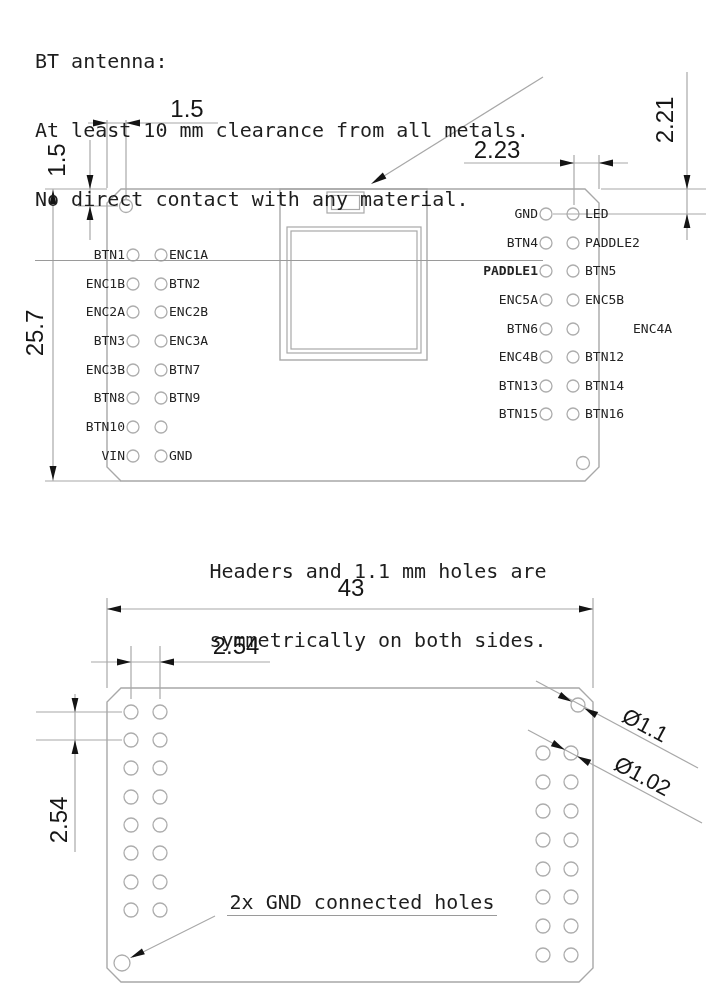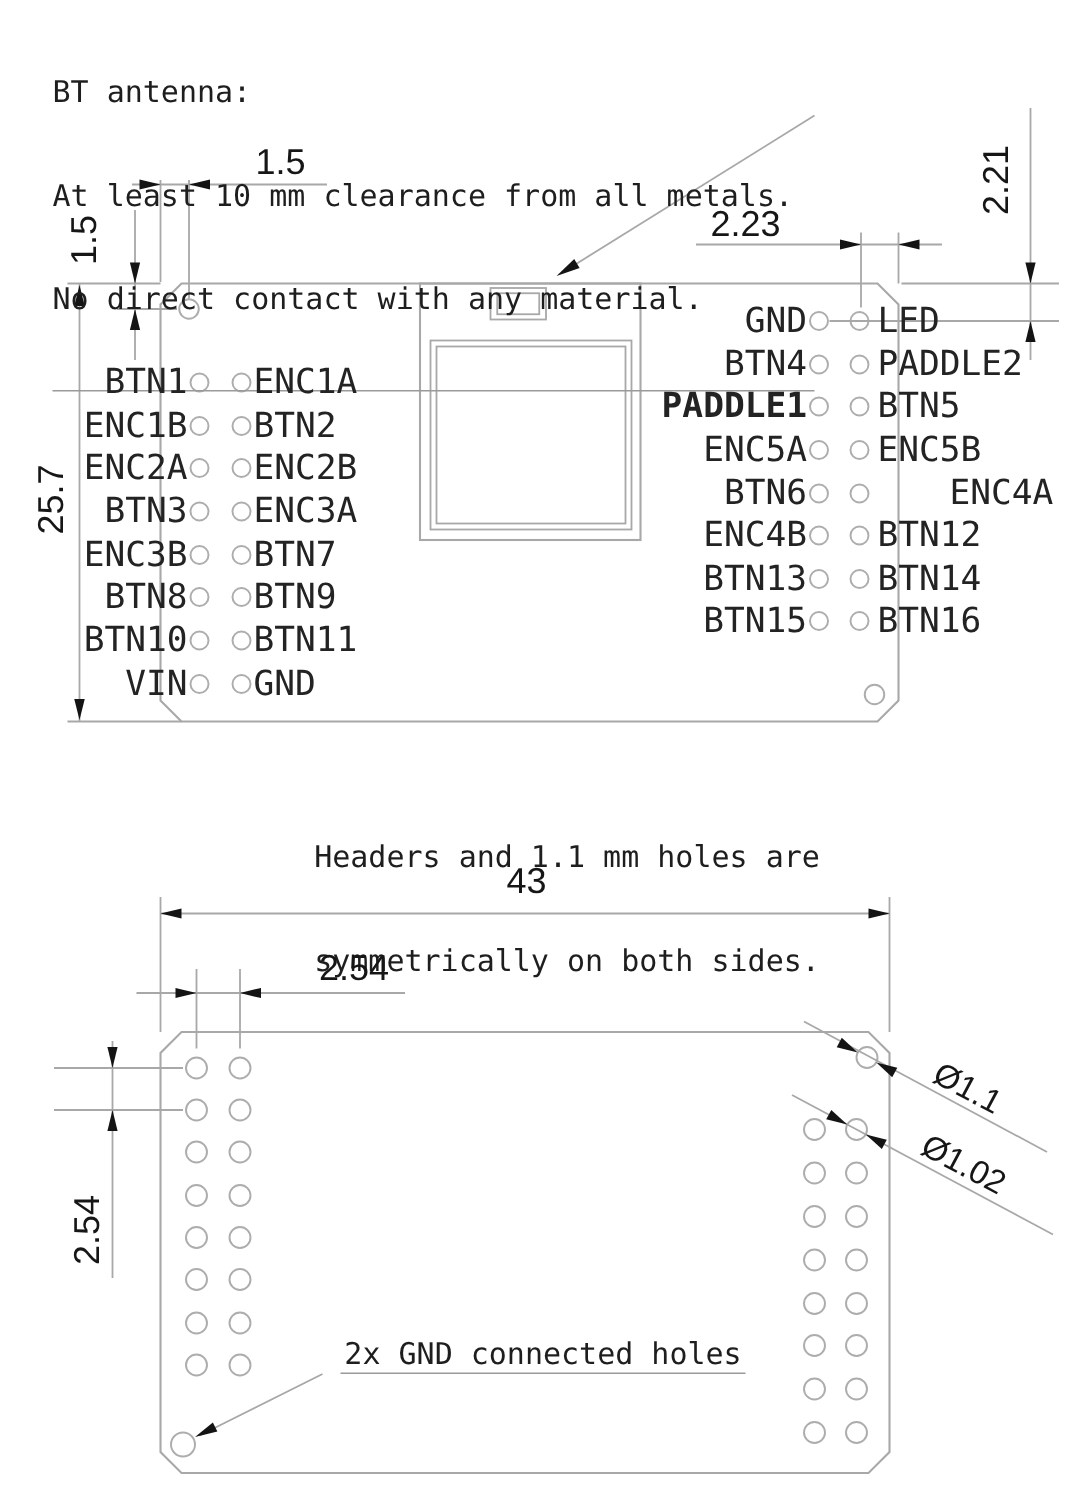--- a/index.html
+++ b/index.html
@@ -8,21 +8,21 @@
   #linework{position:absolute;left:0;top:0;}
   .txt{position:absolute;white-space:pre;}
   .note{font-size:20px;line-height:23px;}
   .note-right{}
   .note-center{text-align:center;}
   .underlined{border-bottom:1.4px solid #9a9a9a;padding-bottom:3px;}
   .dim{font-family:"Liberation Sans", sans-serif;font-size:24px;color:#161616;text-align:center;}
   .rot-ccw{transform:rotate(-90deg);}
   .rot-dia{font-family:"Liberation Sans", sans-serif;font-size:22px;color:#161616;
            transform:rotate(28deg);transform-origin:left top;}
-  .plab{position:absolute;font-size:23px;line-height:22px;height:22px;color:#232323;}
+  .plab{position:absolute;font-size:13px;line-height:22px;height:22px;color:#232323;}
   .pl-l{left:28px;width:97px;text-align:right;}
   .pl-r{left:169px;width:130px;text-align:left;}
   .pr-l{left:378px;width:160px;text-align:right;}
   .pr-r{left:585px;width:127px;text-align:left;}
   svg .edge{stroke:#a8a8a8;stroke-width:1.4;fill:none;}
   svg .thin{stroke:#a8a8a8;stroke-width:1.2;fill:none;}
   svg .hole{stroke:#adadad;stroke-width:1.3;fill:none;}
   svg .arr{fill:#141414;stroke:none;}
 </style>
 </head>
@@ -211,21 +211,20 @@
   <div class="plab pl-r" style="top:273px;">BTN2</div>
   <div class="plab pl-l" style="top:301px;">ENC2A</div>
   <div class="plab pl-r" style="top:301px;">ENC2B</div>
   <div class="plab pl-l" style="top:330px;">BTN3</div>
   <div class="plab pl-r" style="top:330px;">ENC3A</div>
   <div class="plab pl-l" style="top:359px;">ENC3B</div>
   <div class="plab pl-r" style="top:359px;">BTN7</div>
   <div class="plab pl-l" style="top:387px;">BTN8</div>
   <div class="plab pl-r" style="top:387px;">BTN9</div>
   <div class="plab pl-l" style="top:416px;">BTN10</div>
-  <div class="plab pl-r" style="top:416px;">BTN11</div>
   <div class="plab pl-l" style="top:445px;">VIN</div>
   <div class="plab pl-r" style="top:445px;">GND</div>
 
   <div class="plab pr-l" style="top:203px;">GND</div>
   <div class="plab pr-r" style="top:203px;">LED</div>
   <div class="plab pr-l" style="top:232px;">BTN4</div>
   <div class="plab pr-r" style="top:232px;">PADDLE2</div>
   <div class="plab pr-l" style="top:260px;font-weight:bold;">PADDLE1</div>
   <div class="plab pr-r" style="top:260px;">BTN5</div>
   <div class="plab pr-l" style="top:289px;">ENC5A</div>

